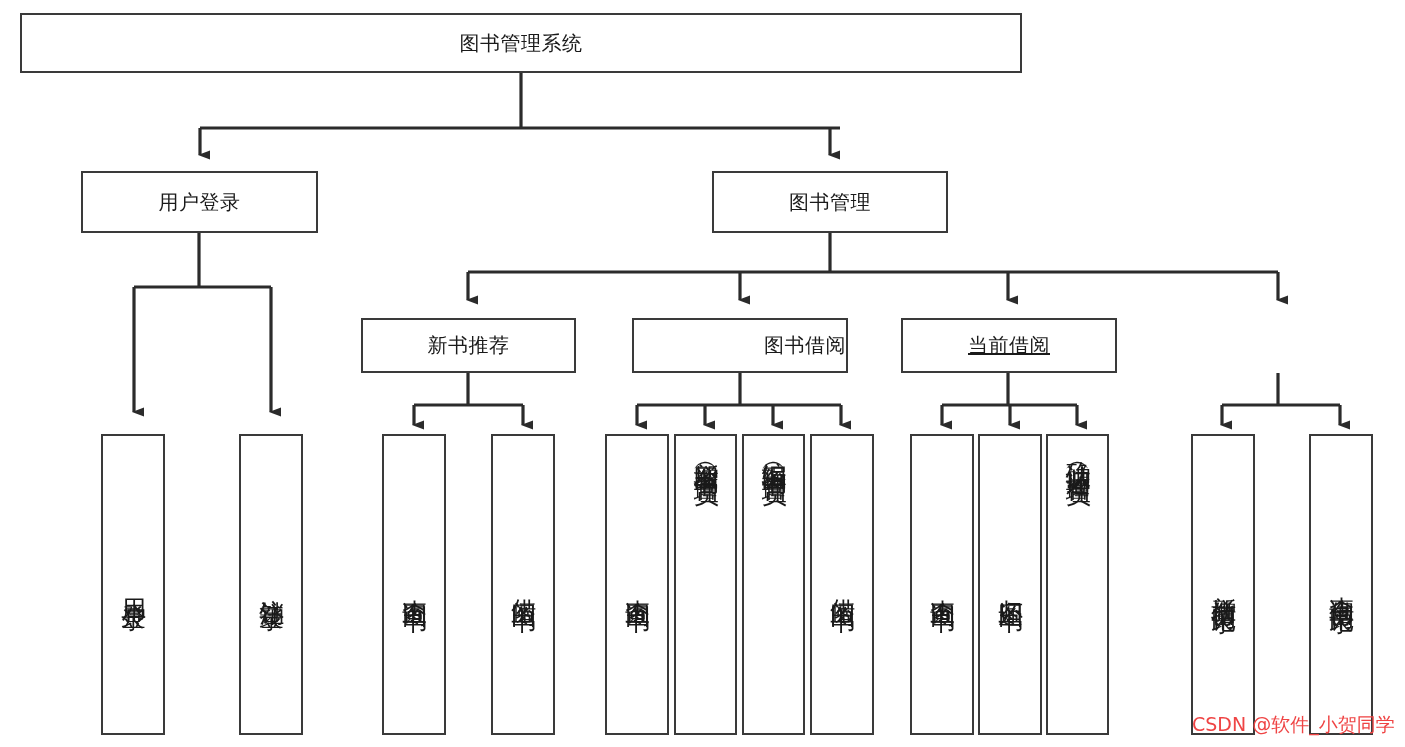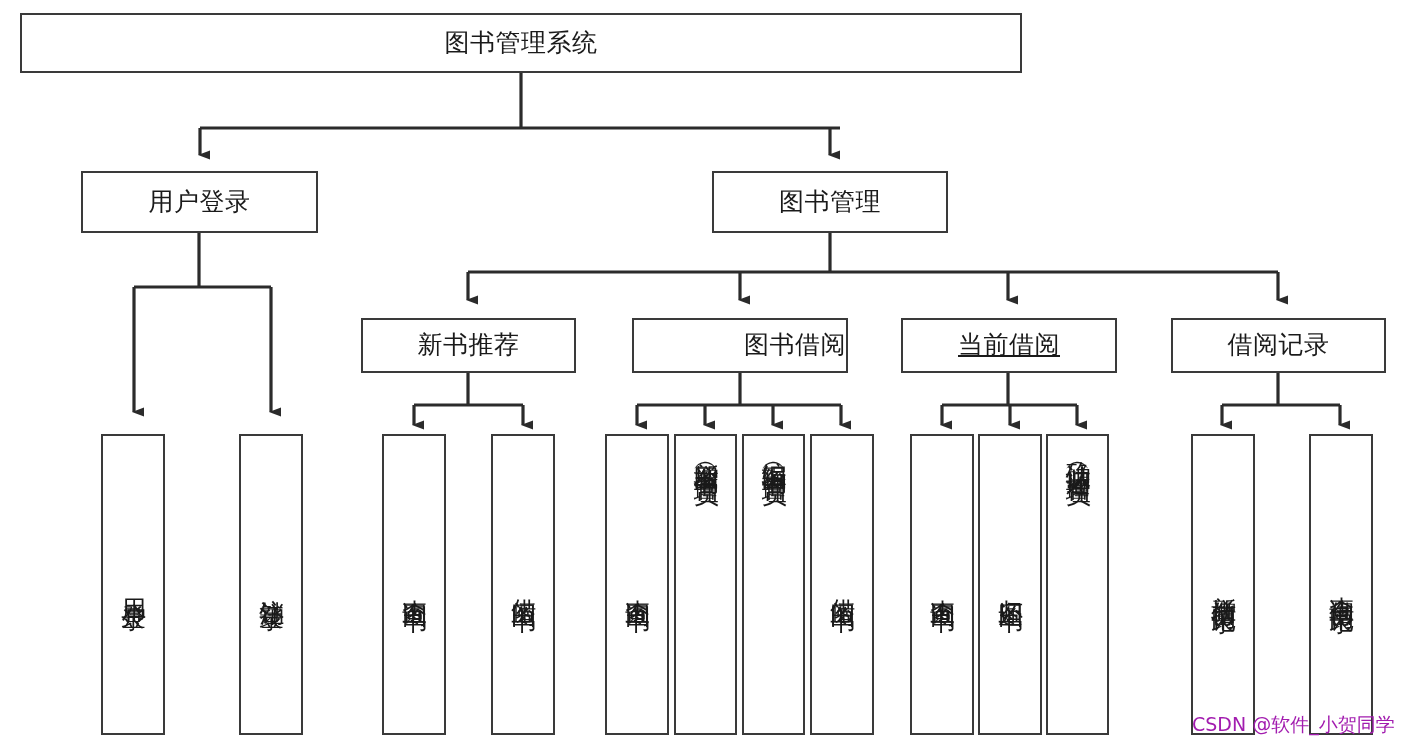--- a/index.html
+++ b/index.html
@@ -30,21 +30,21 @@
     box-sizing: border-box;
     border: 2.5px solid #3a3a3a;
     background: #ffffff;
     color: #1a1a1a;
     display: flex;
     align-items: center;
     justify-content: center;
     z-index: 5;
   }
   .node .label {
-    font-size: 25px;
+    font-size: 20px;
     line-height: 1.15;
     letter-spacing: 0.5px;
     white-space: nowrap;
     color: #1a1a1a;
   }
   
   .node.vertical {
     align-items: center;
     justify-content: center;
     padding: 6px 0;
@@ -59,21 +59,21 @@
     text-align: center;
   }
   .node.vertical.top-aligned {
     align-items: flex-start;
   }
   #watermark {
     position: absolute;
     left: 1192px;
     top: 712px;
     font-size: 19px;
-    color: #a21caf;
+    color: #ef4444;
     white-space: nowrap;
     z-index: 20;
     font-family: "DejaVu Sans", "Liberation Sans", sans-serif;
   }
 </style>
 </head>
 <body>
 
 <div id="diagram-root">
 
@@ -145,23 +145,20 @@
   </div>
 
   <div class="node" style="left:632px; top:318px; width:216px; height:55px;justify-content:flex-end;">
     <span class="label">图书借阅</span>
   </div>
 
   <div class="node" style="left:901px; top:318px; width:216px; height:55px;text-decoration:underline;">
     <span class="label">当前借阅</span>
   </div>
 
-  <div class="node" style="left:1171px; top:318px; width:215px; height:55px;">
-    <span class="label">借阅记录</span>
-  </div>
 
   <div class="node vertical" style="left:101px; top:434px; width:64px; height:301px;">
     <span class="label">用户登录</span>
   </div>
 
   <div class="node vertical" style="left:239px; top:434px; width:64px; height:301px;">
     <span class="label">注销登录</span>
   </div>
 
   <div class="node vertical" style="left:382px; top:434px; width:64px; height:301px;">

